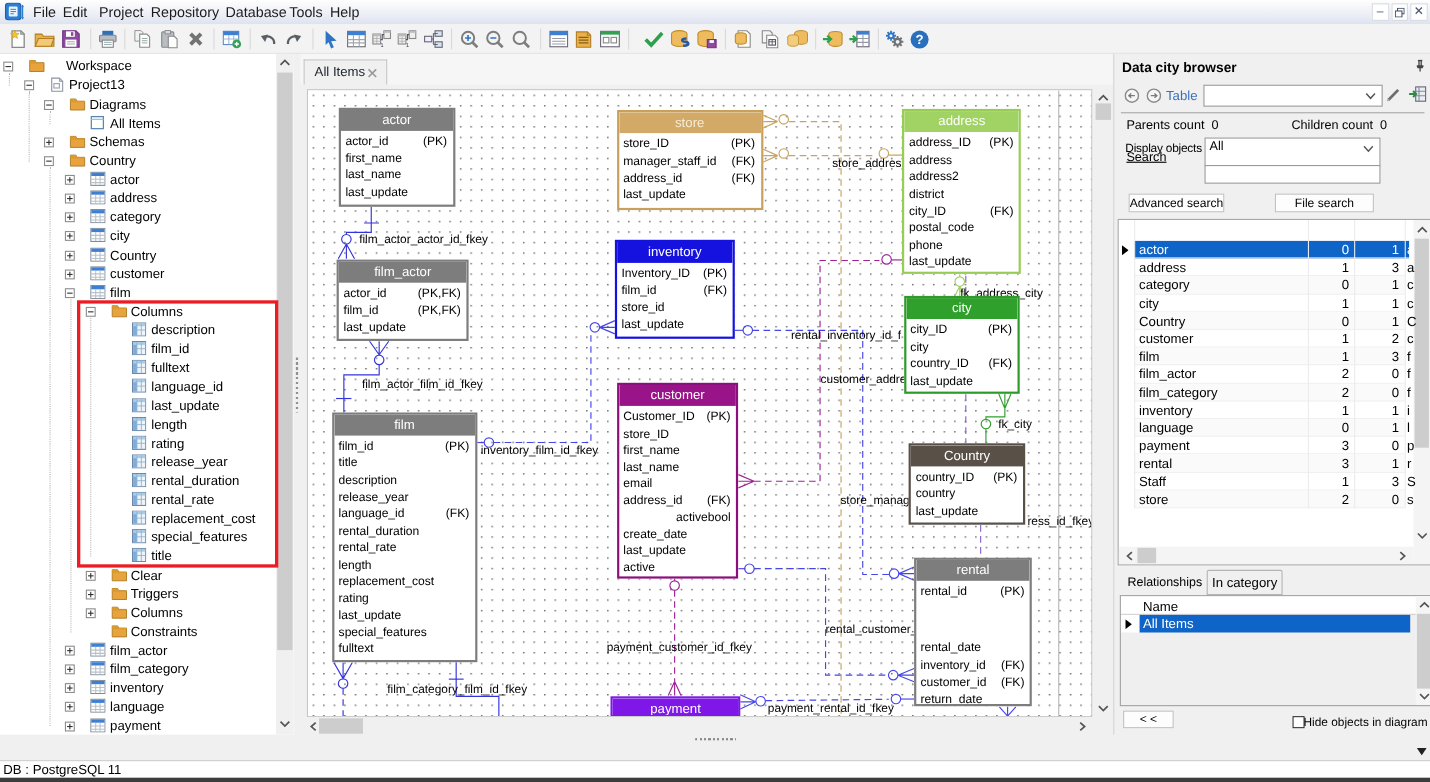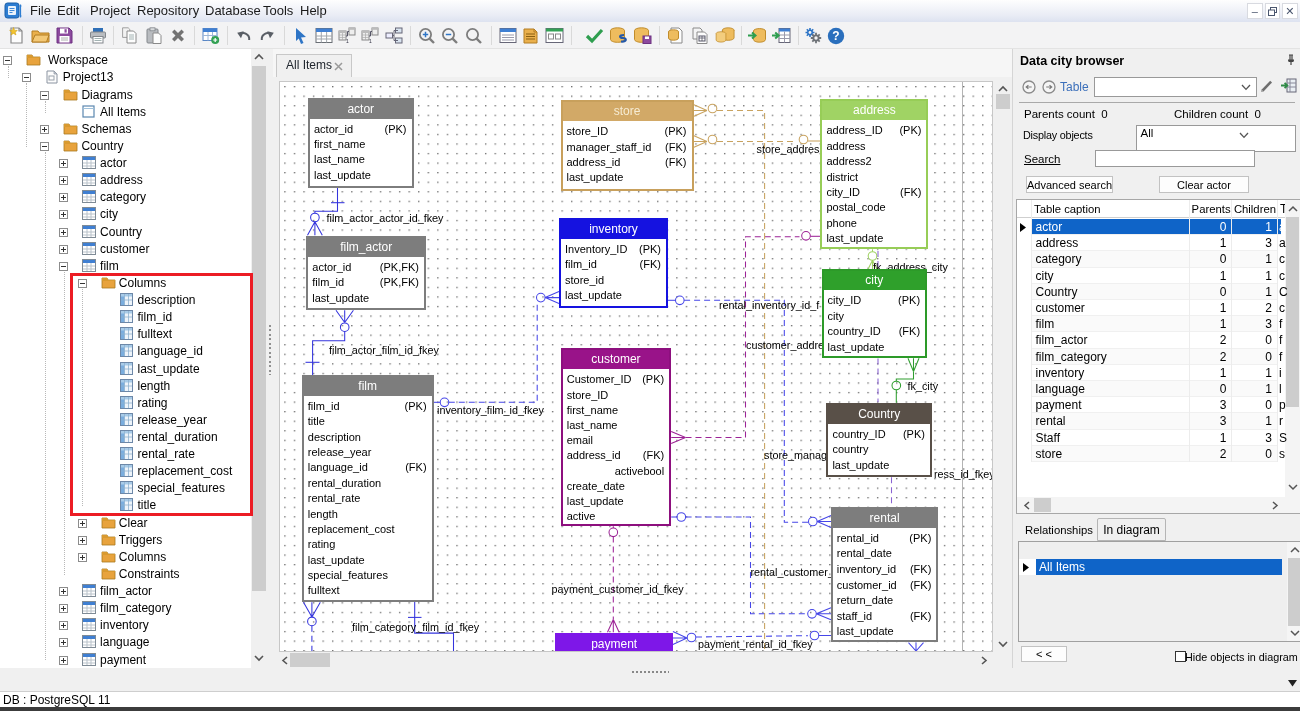--- a/index.html
+++ b/index.html
@@ -264,21 +264,21 @@
 <div class="spine" style="left:44.9px;top:51.5px;height:12.1px;"></div>
 <div class="spine" style="left:44.9px;top:102.9px;height:508.6px;"></div>
 <div class="spine" style="left:63.6px;top:222.7px;height:303.2px;"></div>
 <div class="spine" style="left:82.3px;top:239.9px;height:217.6px;"></div>
 <div class="trow" style="left:0;top:3.3px;">
       <span class="exp" style="left:3.0px;"></span>
       <svg class="ticon" style="left:26.0px;" width="15" height="13" viewBox="0 0 15 13">
         <path d="M1 3 L1 12 L14 12 L14 4 L7 4 L6 2 L1 2 Z" fill="#e8a33d" stroke="#a87820" stroke-width="0.8"></path>
         <path d="M1 5 L14 5 L14 4 L7 4 L6 2 L1 2 Z" fill="#d99a30"></path>
       </svg>
-      <span class="lbl" style="left:48px;">Workspace</span>
+      <span class="lbl" style="left:60px;">Workspace</span>
     </div>
 <div class="trow" style="left:0;top:20.4px;">
       <span class="exp" style="left:21.7px;"></span>
       <svg class="ticon" style="left:44.7px;" width="13" height="14" viewBox="0 0 13 14">
         <path d="M2 1 L9 1 L12 4 L12 13 L2 13 Z" fill="#fdfdfd" stroke="#8a93a0"></path>
         <path d="M9 1 L9 4 L12 4 Z" fill="#c8cdd4" stroke="#8a93a0" stroke-width="0.7"></path>
         <rect x="4" y="6" width="5" height="4" fill="none" stroke="#9aa2ac"></rect>
       </svg>
       <span class="lbl" style="left:62.7px;">Project13</span>
     </div>
@@ -777,21 +777,21 @@
         <div class="bd">
           <div class="r" style="height:15.4px;line-height:15.4px;"><span class="k">(PK)</span>country_ID</div>
           <div class="r" style="height:15.4px;line-height:15.4px;">country</div>
           <div class="r" style="height:15.4px;line-height:15.4px;">last_update</div>
         </div>
       </div>
 <div class="ent" style="left:550.8px;top:424.8px;width:107.5px;height:135.5px;border:2px solid #7d7d7d;">
         <div class="hd" style="background:#7d7d7d;">rental</div>
         <div class="bd">
           <div class="r" style="height:15.6px;line-height:15.6px;"><span class="k">(PK)</span>rental_id</div>
-          <div class="r" style="height:15.6px;line-height:15.6px;">rental_date</div>
+          <div class="r" style="height:15.6px;line-height:15.6px;margin-top:36px;">rental_date</div>
           <div class="r" style="height:15.6px;line-height:15.6px;"><span class="k">(FK)</span>inventory_id</div>
           <div class="r" style="height:15.6px;line-height:15.6px;"><span class="k">(FK)</span>customer_id</div>
           <div class="r" style="height:15.6px;line-height:15.6px;">return_date</div>
           <div class="r" style="height:15.6px;line-height:15.6px;"><span class="k">(FK)</span>staff_id</div>
           <div class="r" style="height:15.6px;line-height:15.6px;">last_update</div>
         </div>
       </div>
 <div class="ent" style="left:275.4px;top:550.5px;width:117.5px;height:19.5px;border:2px solid #7e17e8;">
         <div class="hd" style="background:#7e17e8;">payment</div>
       </div>
@@ -842,37 +842,31 @@
     </svg>
 <svg class="abs" style="left:267px;top:28px;" width="18" height="17" viewBox="0 0 18 17">
       <rect x="7" y="2" width="9" height="13" fill="#e9eef3" stroke="#667"></rect>
       <path d="M10 2 V15 M7 6 H16 M7 10 H16" stroke="#889" stroke-width="1"></path>
       <path d="M1 8.5 H7 M4.6 5.8 L7.4 8.5 L4.6 11.2" stroke="#2f8a46" stroke-width="1.8" fill="none"></path>
     </svg>
 <div class="abs" style="left:6px;top:53px;width:276px;height:1px;background:#a9a9a9;"></div>
 <div class="rp-lbl" style="left:11px;top:59px;">Parents count&nbsp;&nbsp;0</div>
 <div class="rp-lbl" style="left:161px;top:59px;">Children count&nbsp;&nbsp;0</div>
 <div class="rp-lbl" style="left:10px;top:80px;font-size:10.8px;letter-spacing:-0.2px;">Display objects</div>
-<div class="box-w" style="left:81.6px;top:76px;width:160px;height:27px;margin-left:41px;">
+<div class="box-w" style="left:81.6px;top:76px;width:160px;height:27px;">
       <span style="position:absolute;left:4px;top:1px;">All</span>
     </div>
 <svg class="abs" style="left:226px;top:83px;" width="10" height="7">
       <path d="M1 1 L5 5.4 L9 1" stroke="#555" stroke-width="1.3" fill="none"></path>
     </svg>
-<div class="rp-lbl" style="left:11px;top:104px;text-decoration:underline;">Search</div>
+<div class="rp-lbl" style="left:11px;top:88px;text-decoration:underline;">Search</div>
 <div class="box-w" style="left:81.6px;top:101px;width:160px;height:17px;"></div>
 <div class="btn" style="left:13px;top:127px;width:87px;height:17px;line-height:16px;">Advanced search</div>
-<div class="btn" style="left:146px;top:127px;width:90px;height:17px;line-height:16px;">Clear actor</div>
+<div class="btn" style="left:146px;top:127px;width:90px;height:17px;line-height:16px;">File search</div>
 <div class="abs" style="left:3px;top:150px;width:285px;height:315px;background:#fff;border:1px solid #a7a7a7;overflow:hidden;font-size:12px;">
-      <div class="abs" style="left:0;top:0;width:283px;height:18px;border-bottom:1px solid #cfcfcf;">
-        <span class="abs" style="left:17px;top:2.5px;font-size:11.3px;">Table caption</span>
-        <span class="abs" style="left:174.6px;top:2.5px;font-size:11.3px;">Parents</span>
-        <span class="abs" style="left:216.9px;top:2.5px;font-size:11.3px;">Children</span>
-        <span class="abs" style="left:263px;top:2px;">T</span>
-      </div>
       <div class="abs" style="left:13.5px;top:19.0px;width:250px;height:16.2px;line-height:16.2px;border-bottom:1px solid #f0f0f0;background:#0f64c8;color:#fff;">
         <span class="abs" style="left:5px;">actor</span>
         <span class="abs" style="left:106px;width:90px;text-align:right;">0</span>
         <span class="abs" style="left:151.5px;width:90px;text-align:right;">1</span>
       </div>
       <span class="abs" style="left:262px;top:20.0px;color:#fff;z-index:2;">a</span>
       <svg class="abs" style="left:3px;top:23.0px;" width="6" height="9">
         <path d="M0 0 L6 4.5 L0 9 Z" fill="#000"></path>
       </svg>
       <div class="abs" style="left:13.5px;top:35.2px;width:246px;height:16.2px;line-height:16.2px;border-bottom:1px solid #f0f0f0;">
@@ -974,22 +968,25 @@
       <div class="sb-track" style="left:0;top:297px;width:268px;height:16px;background:#f4f4f4;"></div>
       <svg class="abs" style="left:6px;top:301px;" width="7" height="9">
         <path d="M6 1 L2 4.5 L6 8" stroke="#555" stroke-width="1.5" fill="none"></path>
       </svg>
       <div class="sb-thumb" style="left:17px;top:298px;width:17px;height:14px;"></div>
       <svg class="abs" style="left:255px;top:301px;" width="7" height="9">
         <path d="M1 1 L5 4.5 L1 8" stroke="#555" stroke-width="1.5" fill="none"></path>
       </svg>
     </div>
 <div class="rp-lbl" style="left:12px;top:475px;font-size:11.3px;">Relationships</div>
-<div class="abs" style="left:84px;top:469px;width:69px;height:23px;border:1px solid #b5b5b5;border-radius:2px 2px 0 0;background:#f0f0f0;text-align:center;line-height:22px;font-size:12px;">In diagram</div>
+<div class="abs" style="left:84px;top:469px;width:69px;height:23px;border:1px solid #b5b5b5;border-radius:2px 2px 0 0;background:#f0f0f0;text-align:center;line-height:22px;font-size:12px;">In category</div>
 <div class="abs" style="left:5px;top:491.5px;width:284px;height:101px;background:#efefef;border:1px solid #a0a0a0;overflow:hidden;font-size:12px;">
+      <div class="abs" style="left:0;top:0;width:282px;height:17.5px;background:#fff;border-bottom:1px solid #cfcfcf;">
+        <span class="abs" style="left:20px;top:2px;">Name</span>
+      </div>
       <div class="abs" style="left:0;top:17.5px;width:17px;height:16px;background:#fff;"></div>
       <svg class="abs" style="left:4px;top:21px;" width="6" height="9">
         <path d="M0 0 L6 4.5 L0 9 Z" fill="#000"></path>
       </svg>
       <div class="abs" style="left:17px;top:17.5px;width:246px;height:16px;line-height:16px;background:#0f64c8;color:#fff;">
         <span style="position:absolute;left:3px;">All Items</span>
       </div>
       <div class="sb-track" style="left:268px;top:0;width:15px;height:100px;background:#f5f5f5;"></div>
       <svg class="abs" style="left:271px;top:4px;" width="10" height="8">
         <path d="M1 6 L5 2 L9 6" stroke="#555" stroke-width="1.5" fill="none"></path>

